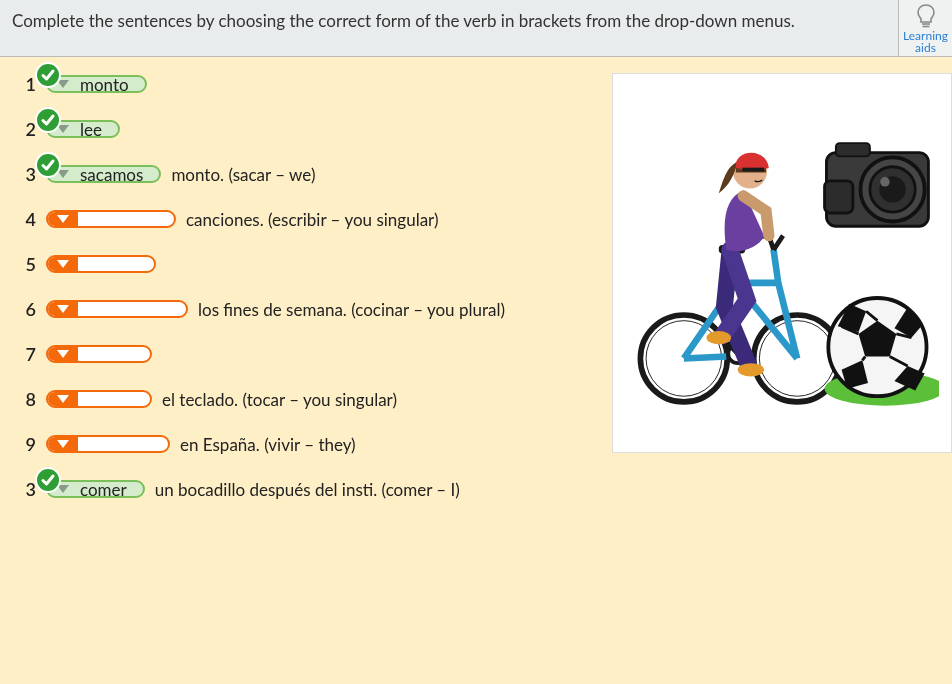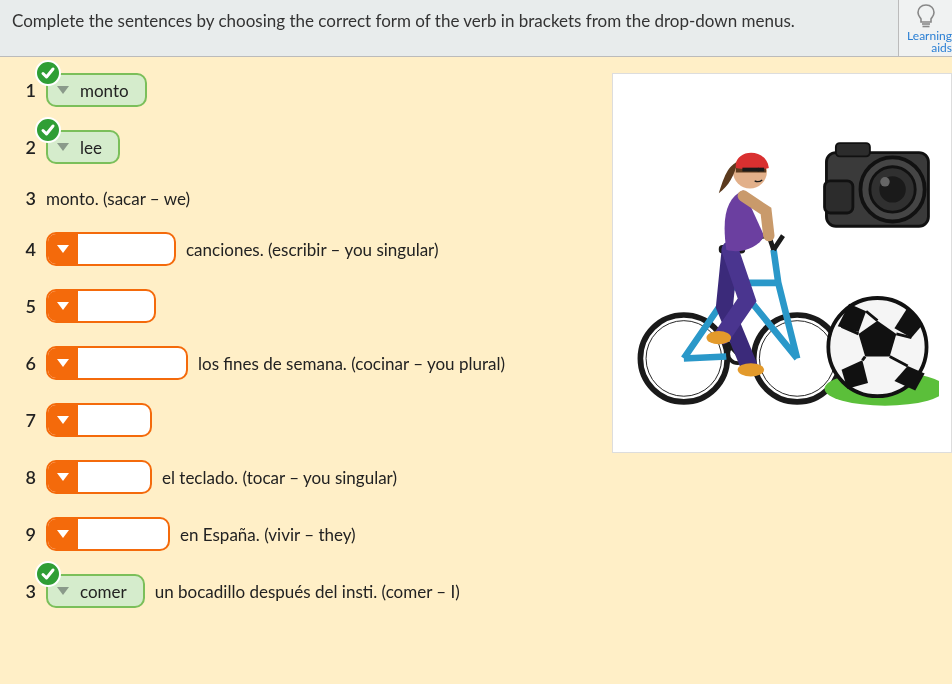--- a/index.html
+++ b/index.html
@@ -1,27 +1,27 @@
 <!DOCTYPE html>
 <html><head>
   <meta charset="utf-8">
   <style>
     * { box-sizing: border-box; margin: 0; padding: 0; }
     body { font-family: 'Segoe UI', Lato, sans-serif; font-size: 17px; color: #222; background: #fff; width: 952px; height: 684px; overflow: hidden; }
     .header { display: flex; align-items: stretch; border-bottom: 1px solid #bbb; background: #e8ecec; }
     .instruction { flex: 1; padding: 10px 12px; font-size: 17px; color: #333; }
-    .aids { width: 54px; border-left: 1px solid #bbb; text-align: right; padding: 4px 0 2px; background: #f0f2f2; cursor: pointer; }
+    .aids { width: 54px; border-left: 1px solid #bbb; text-align: center; padding: 4px 0 2px; background: #f0f2f2; cursor: pointer; }
     .aids svg { display: block; margin: 0 auto; }
     .aids .label { font-size: 12px; color: #2a7fd4; line-height: 1; }
     .content { position: relative; background: #ffefc7; padding: 16px 14px; height: calc(684px - 50px); }
     .items { display: flex; flex-direction: column; gap: 23px; }
     .row { display: flex; align-items: center; gap: 10px; }
     .num { width: 22px; text-align: right; font-weight: 600; font-size: 18px; }
     .dd-wrap { position: relative; display: inline-flex; align-items: center; }
-    .dd { display: inline-flex; align-items: center; border-radius: 10px; height: 34px; padding: 0 10px 0 4px; cursor: pointer; position: relative; }
+    .dd { display: inline-flex; align-items: center; border-radius: 10px; height: 18px; padding: 0 10px 0 4px; cursor: pointer; position: relative; }
     .dd .arrow { width: 22px; display: flex; align-items: center; justify-content: center; }
     .dd .arrow svg { display:block; }
     .dd .val { padding: 0 6px; font-size: 17px; color: #222; }
     .dd.correct { background: #d5eccc; border: 2px solid #7bbf5a; }
     .dd.correct .arrow svg polygon { fill: #8a9a8a; }
     .dd.empty-orange { background: #fff; border: 2px solid #f46a0b; padding-left:0; }
     .dd.empty-orange .arrow { background: #f46a0b; border-radius: 8px 0 0 8px; height: 100%; width: 30px; }
     .dd.empty-orange .arrow svg polygon { fill: #fff; }
     .dd.empty-orange .val { min-width: var(--w, 70px); }
     .badge { position: absolute; top: -13px; left: -11px; width: 26px; height: 26px; border-radius: 50%; background: #2f9e35; display:flex; align-items:center; justify-content:center; border: 2px solid #fff; }
@@ -77,20 +77,35 @@
           </div>
           <div class="badge">
             <svg width="16" height="16" viewBox="0 0 16 16">
               <path d="M3 8.5 L6.5 12 L13 4" fill="none" stroke="#fff" stroke-width="3" stroke-linecap="round" stroke-linejoin="round"></path>
             </svg>
           </div>
         </div>
       </div>
       <div class="row">
         <div class="num">3</div>
+        <div class="dd-wrap">
+          <div class="dd correct" style="--w: 70px;">
+            <span class="arrow">
+              <svg width="16" height="12" viewBox="0 0 16 12">
+                <polygon points="2,2 14,2 8,10"></polygon>
+              </svg>
+            </span>
+            <span class="val">sacamos</span>
+          </div>
+          <div class="badge">
+            <svg width="16" height="16" viewBox="0 0 16 16">
+              <path d="M3 8.5 L6.5 12 L13 4" fill="none" stroke="#fff" stroke-width="3" stroke-linecap="round" stroke-linejoin="round"></path>
+            </svg>
+          </div>
+        </div>
         <div class="rest">monto. (sacar – we)</div>
       </div>
       <div class="row">
         <div class="num">4</div>
         <div class="dd-wrap">
           <div class="dd empty-orange" style="--w: 86px;">
             <span class="arrow">
               <svg width="16" height="12" viewBox="0 0 16 12">
                 <polygon points="2,2 14,2 8,10"></polygon>
               </svg>

